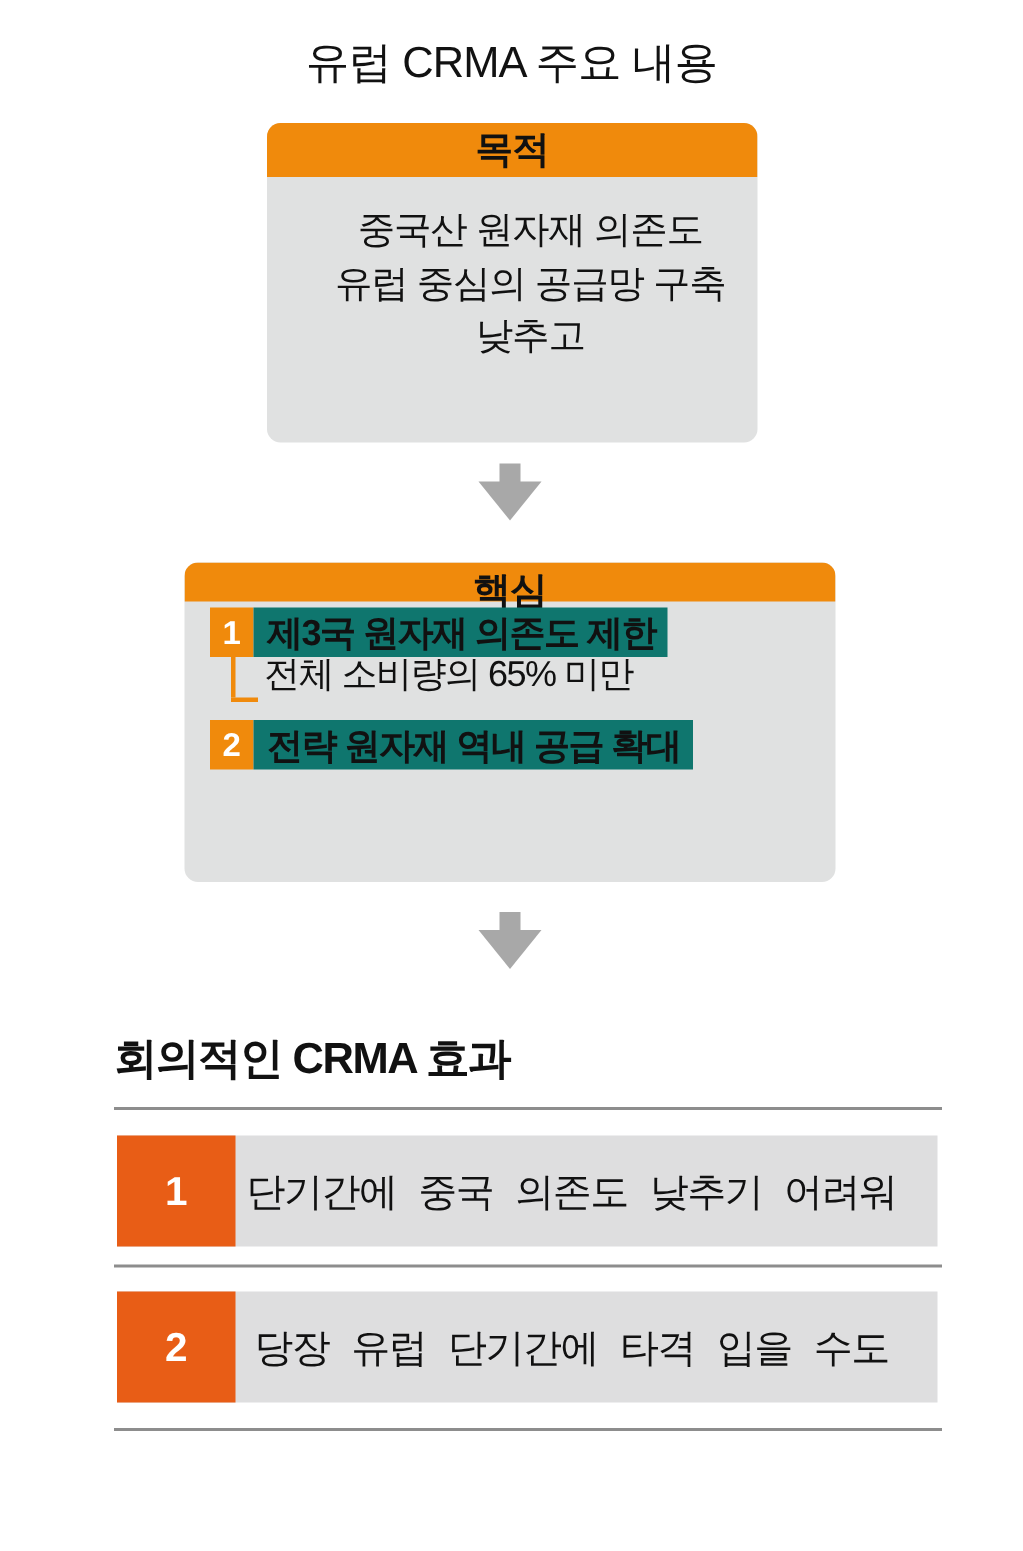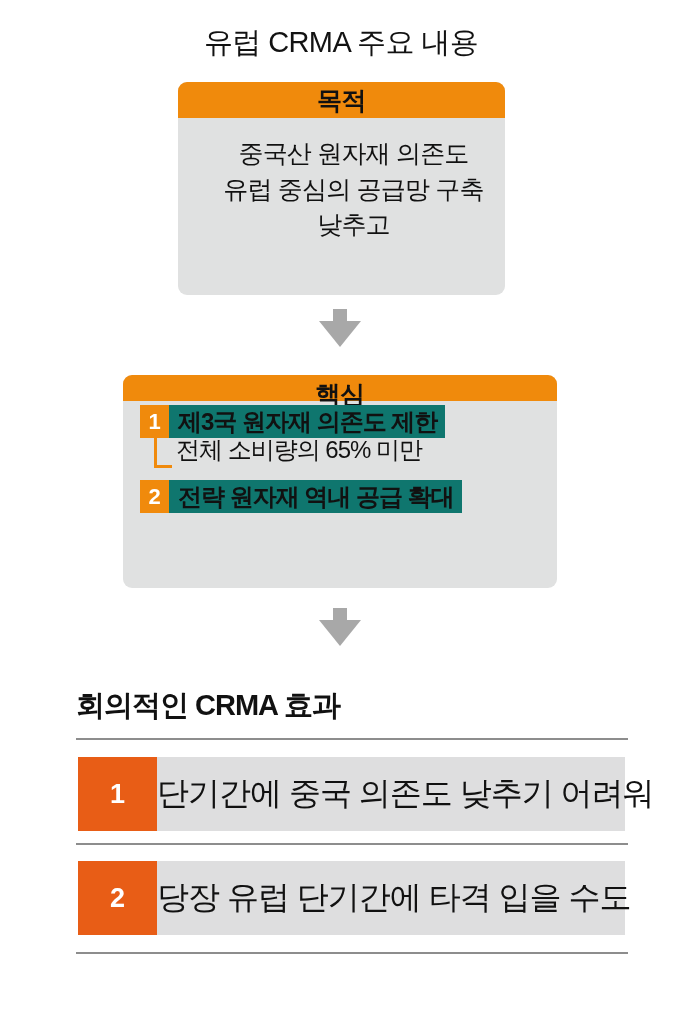--- a/index.html
+++ b/index.html
@@ -226,25 +226,26 @@
     font-weight: bold;
     display: flex;
     align-items: center;
     justify-content: center;
   }
   .effect-row .label {
     flex: 1 1 auto;
     display: flex;
     align-items: center;
     justify-content: center;
-    font-size: 32px;
+    font-size: 26px;
     letter-spacing: -1px;
     white-space: nowrap;
     color: #111111;
     padding-right: 20px;
+    font-family: Liberation Mono, monospace;
   }
 </style>
 </head>
 <body>
 
 <div class="main-title">유럽 CRMA 주요 내용</div>
 
 <div class="panel" id="panel-purpose">
   <div class="panel-header">목적</div>
   <div class="purpose-body">

